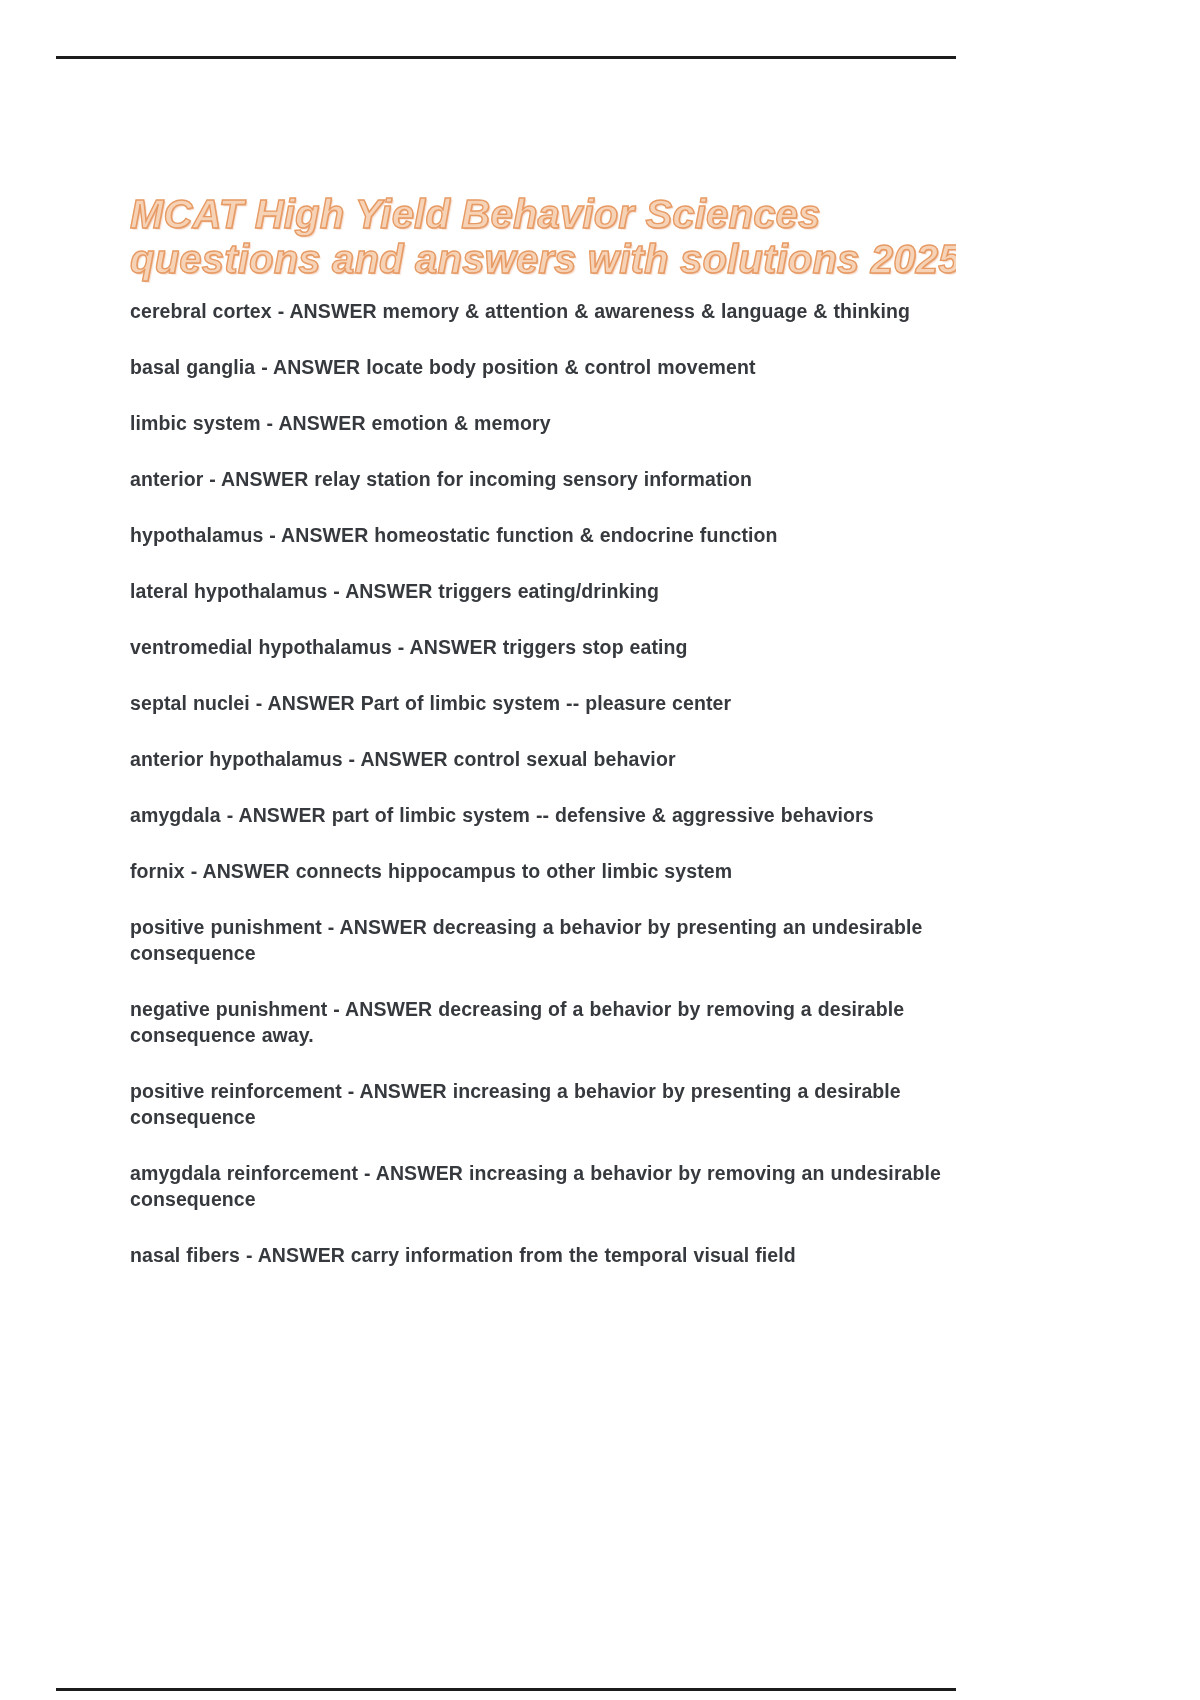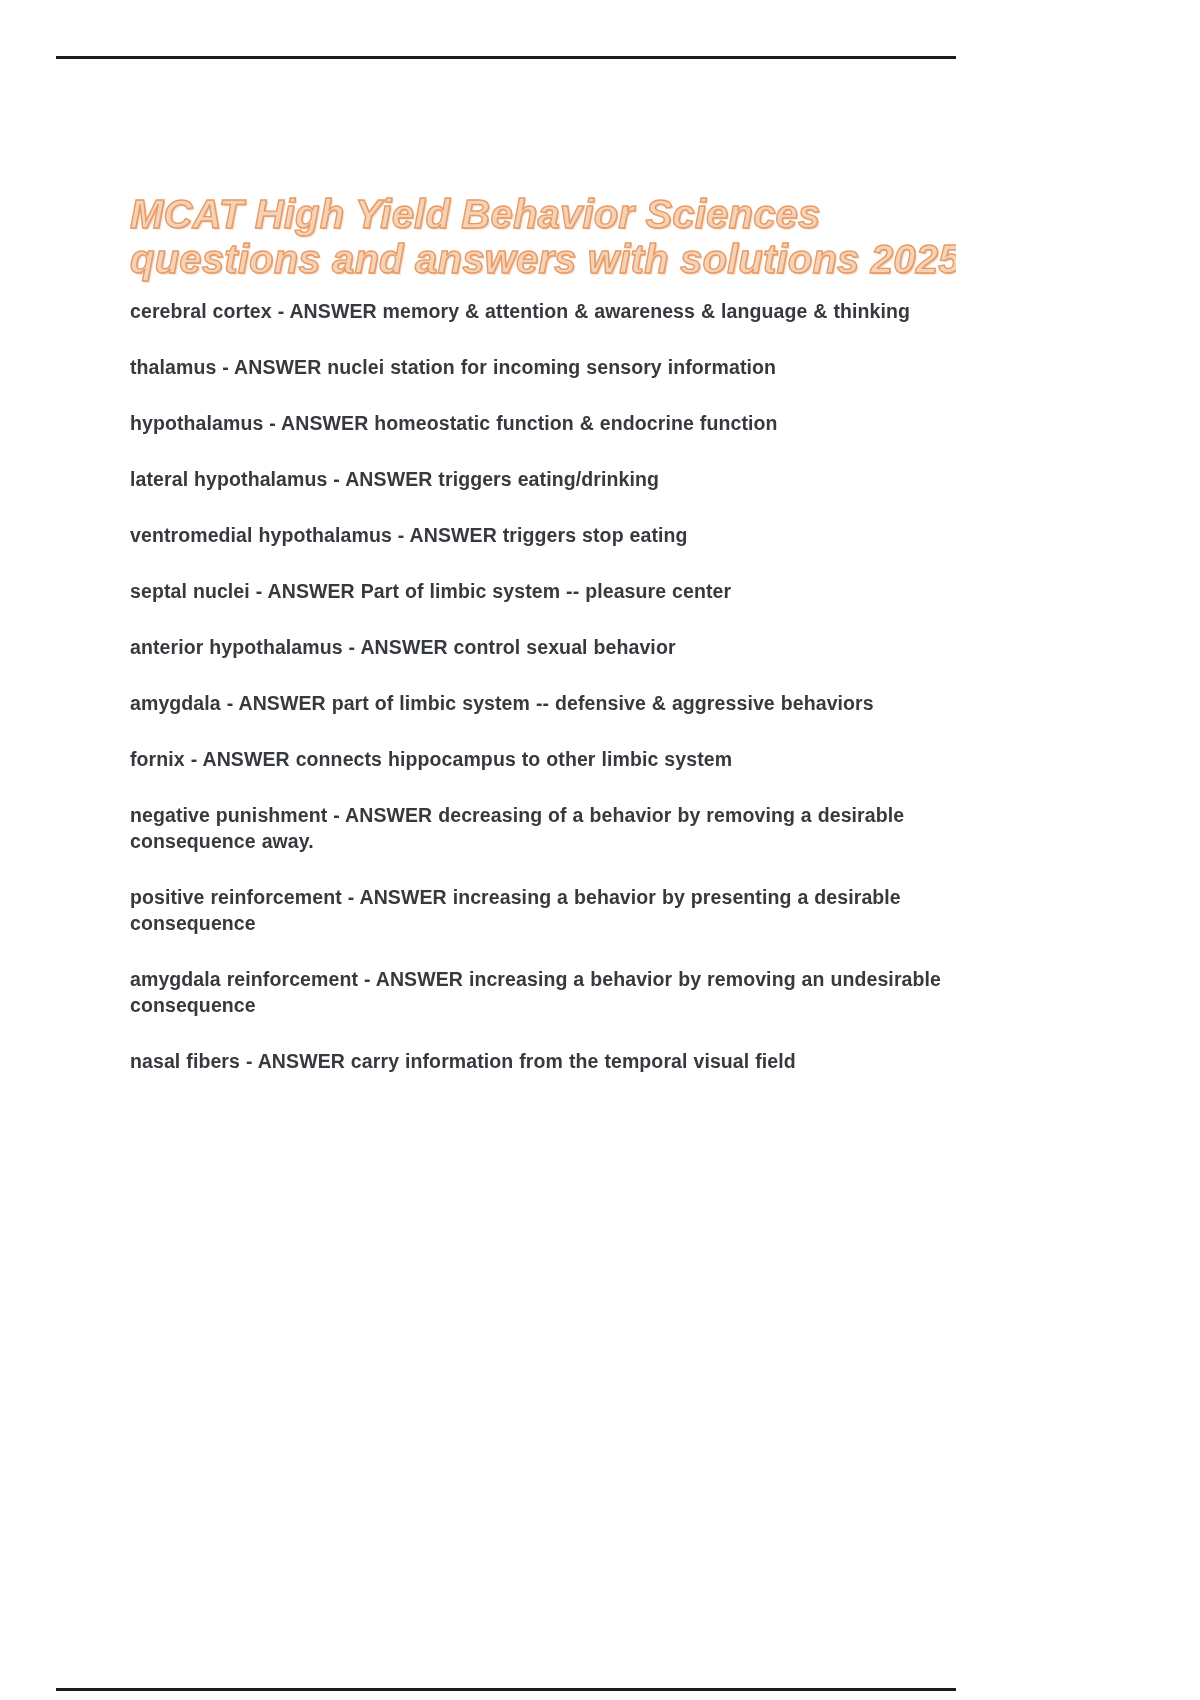--- a/index.html
+++ b/index.html
@@ -84,28 +84,31 @@
 <div class="page">
 
   <div class="page-rule top"></div>
 
   <div class="content">
 
     <h1 class="doc-title">MCAT High Yield Behavior Sciences questions and answers with solutions 2025</h1>
 
     <ul class="qa-list">
       <li class="qa-item">cerebral cortex - ANSWER memory &amp; attention &amp; awareness &amp; language &amp; thinking</li>
-      <li class="qa-item">thalamus - ANSWER nuclei station for incoming sensory information</li>
+      <li class="qa-item">basal ganglia - ANSWER locate body position &amp; control movement</li>
+      <li class="qa-item">limbic system - ANSWER emotion &amp; memory</li>
+      <li class="qa-item">anterior - ANSWER relay station for incoming sensory information</li>
       <li class="qa-item">hypothalamus - ANSWER homeostatic function &amp; endocrine function</li>
       <li class="qa-item">lateral hypothalamus - ANSWER triggers eating/drinking</li>
       <li class="qa-item">ventromedial hypothalamus - ANSWER triggers stop eating</li>
       <li class="qa-item">septal nuclei - ANSWER Part of limbic system -- pleasure center</li>
       <li class="qa-item">anterior hypothalamus - ANSWER control sexual behavior</li>
       <li class="qa-item">amygdala - ANSWER part of limbic system -- defensive &amp; aggressive behaviors</li>
       <li class="qa-item">fornix - ANSWER connects hippocampus to other limbic system</li>
+      <li class="qa-item">positive punishment - ANSWER decreasing a behavior by presenting an undesirable consequence</li>
       <li class="qa-item">negative punishment - ANSWER decreasing of a behavior by removing a desirable consequence away.</li>
       <li class="qa-item">positive reinforcement - ANSWER increasing a behavior by presenting a desirable consequence</li>
       <li class="qa-item">amygdala reinforcement - ANSWER increasing a behavior by removing an undesirable consequence</li>
       <li class="qa-item">nasal fibers - ANSWER carry information from the temporal visual field</li>
     </ul>
 
   </div>
 
   <div class="page-rule bottom"></div>
 

